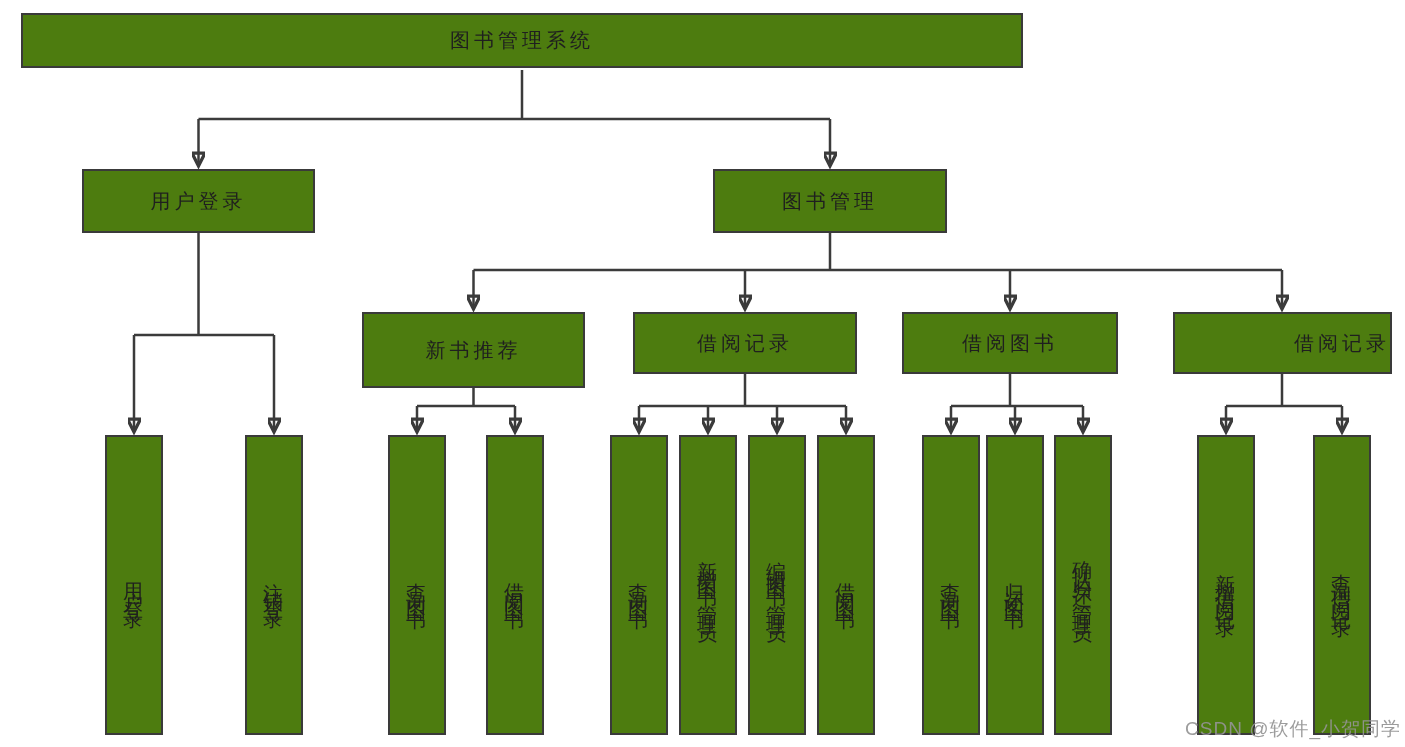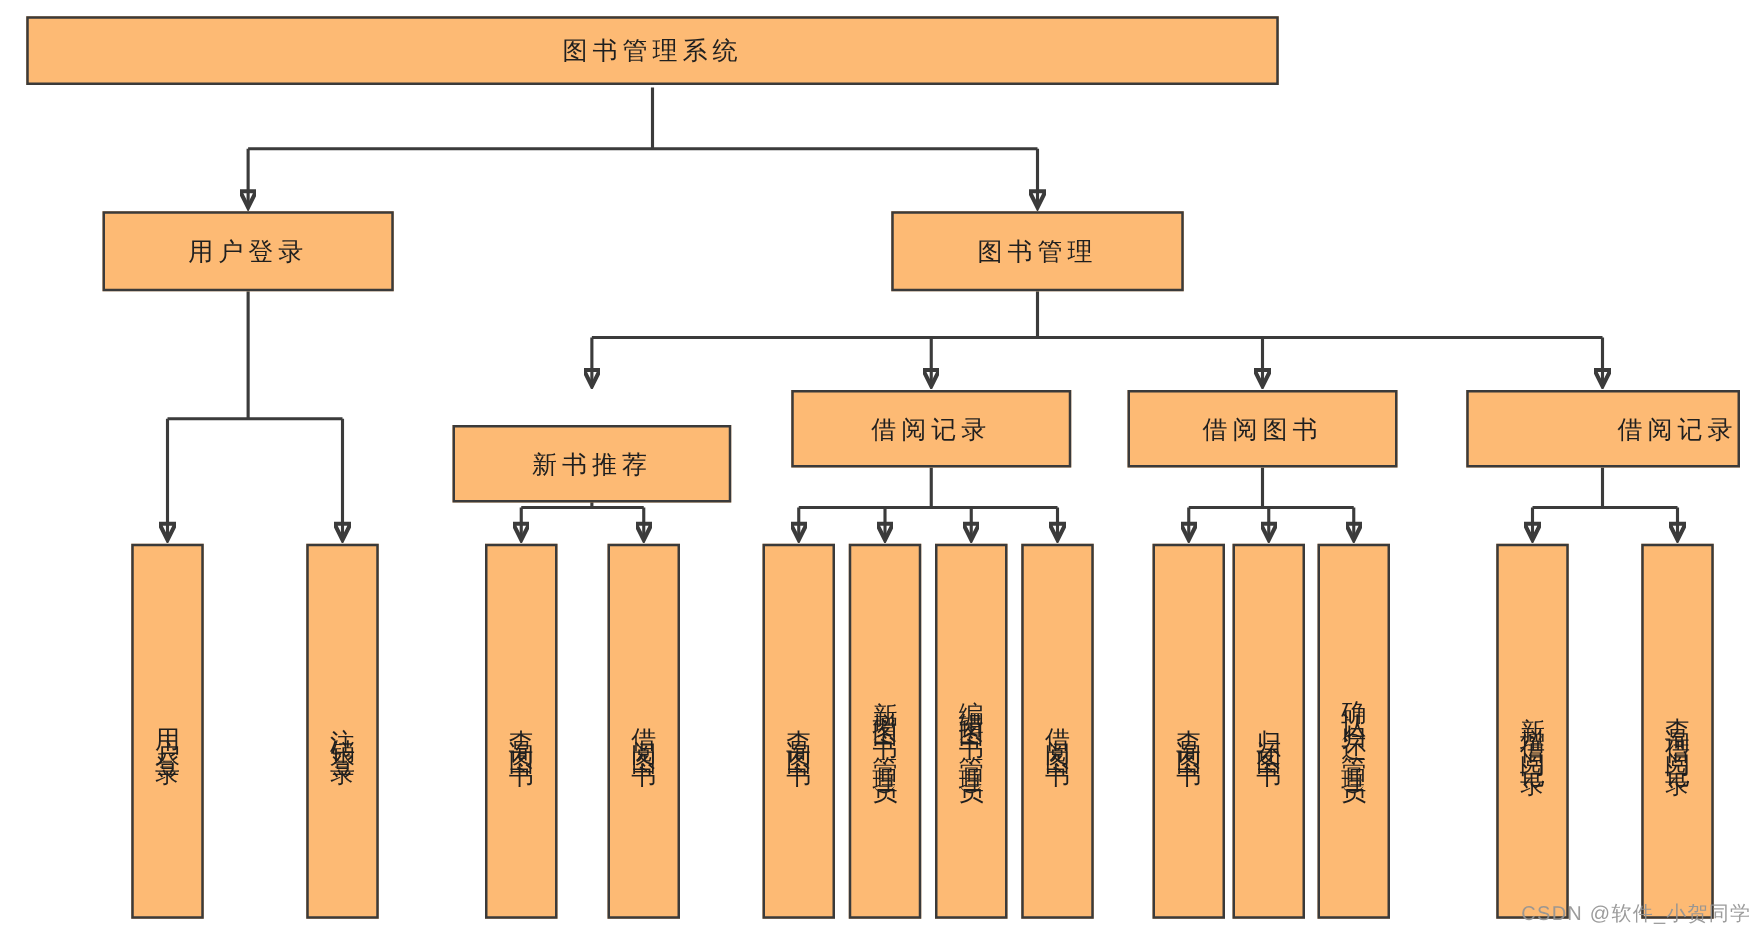--- a/index.html
+++ b/index.html
@@ -24,21 +24,21 @@
   .connectors path,
   .connectors line {
     stroke: #3b3b3b;
     stroke-width: 2.5;
     fill: none;
   }
   .node {
     position: absolute;
     box-sizing: border-box;
     border: 2px solid #3a3a3a;
-    background: #fdba74;
+    background: #4d7c0f;
     display: flex;
     align-items: center;
     justify-content: center;
     color: #1f1f1f;
     z-index: 2;
   }
   .hbox span {
     font-size: 20px;
     letter-spacing: 4px;
     white-space: nowrap;
@@ -47,21 +47,21 @@
     writing-mode: vertical-rl;
     text-orientation: mixed;
     font-size: 20px;
     letter-spacing: 9px;
     white-space: nowrap;
   }
   .watermark {
     position: absolute;
     right: 4px;
     bottom: 5px;
-    font-size: 16px;
+    font-size: 19px;
     letter-spacing: 1px;
     color: rgba(148, 148, 148, 0.92);
     z-index: 3;
     white-space: nowrap;
   }
 </style>
 </head>
 <body>
 
 <div class="stage">
@@ -125,21 +125,21 @@
     <span>图书管理系统</span>
   </div>
 
   <div class="node hbox" style="left:82px; top:169px; width:233px; height:64px;">
     <span>用户登录</span>
   </div>
   <div class="node hbox" style="left:713px; top:169px; width:234px; height:64px;">
     <span>图书管理</span>
   </div>
 
-  <div class="node hbox" style="left:362px; top:312px; width:223px; height:62px;margin-top:28px;">
+  <div class="node hbox" style="left:362px; top:312px; width:223px; height:76px;">
     <span>新书推荐</span>
   </div>
   <div class="node hbox" style="left:633px; top:312px; width:224px; height:62px;">
     <span>借阅记录</span>
   </div>
   <div class="node hbox" style="left:902px; top:312px; width:216px; height:62px;">
     <span>借阅图书</span>
   </div>
   <div class="node hbox" style="left:1173px; top:312px; width:219px; height:62px;justify-content:flex-end;">
     <span>借阅记录</span>

